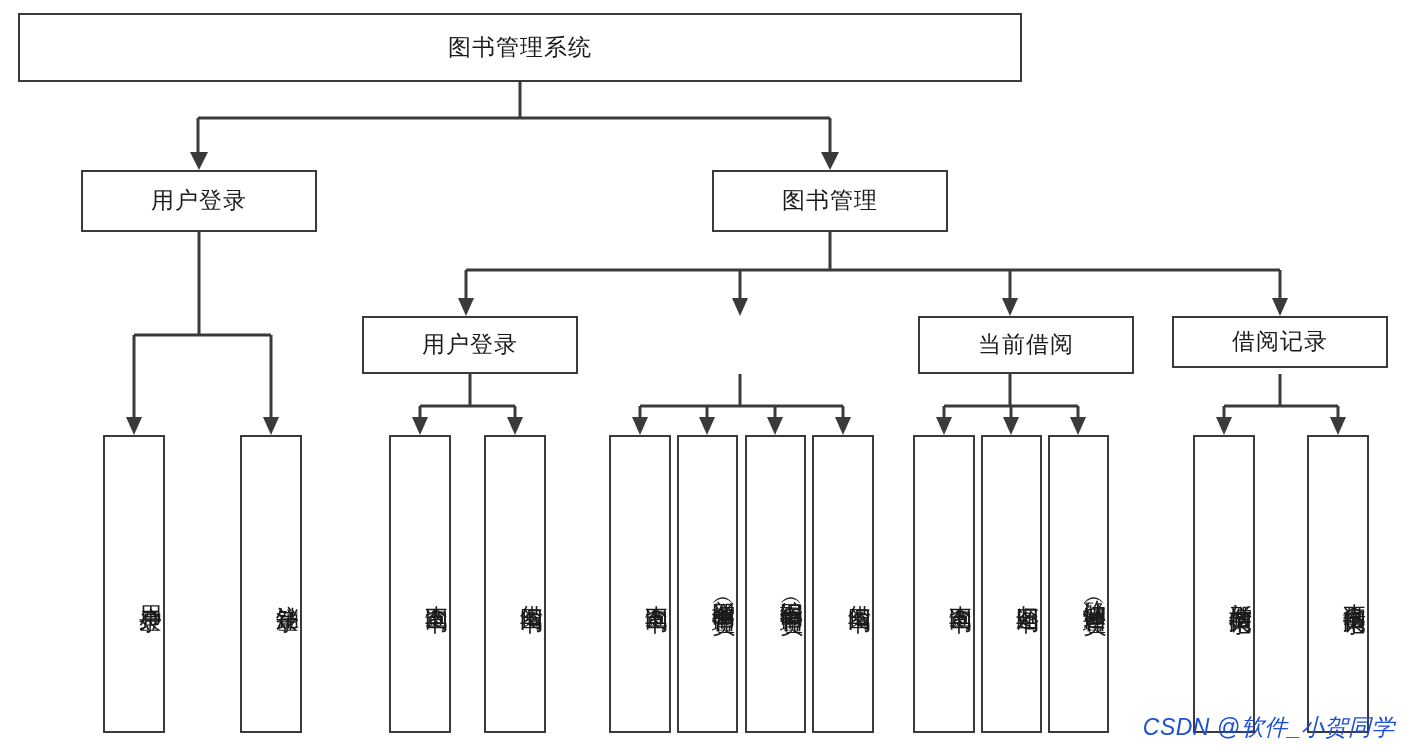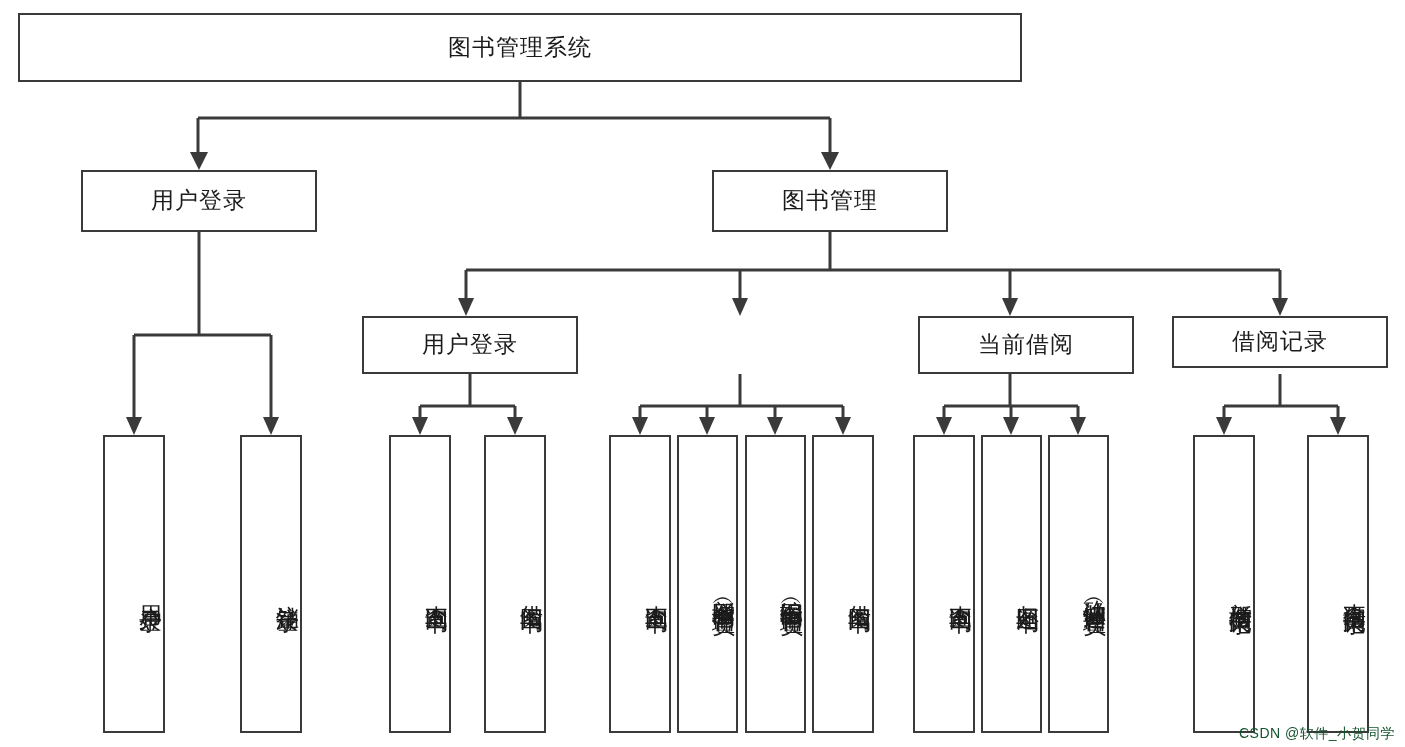--- a/index.html
+++ b/index.html
@@ -52,25 +52,26 @@
   }
   .node.vert .vtext {
     writing-mode: vertical-rl;
     text-orientation: upright;
     white-space: pre-line;
   }
   #watermark {
     position: absolute;
     right: 10px;
     bottom: 4px;
-    font-size: 14px;
-    color: #14532d;
+    font-size: 23px;
+    color: #1d4ed8;
     letter-spacing: 0.5px;
     white-space: nowrap;
     pointer-events: none;
+    font-style: italic;
   }
 </style>
 </head>
 <body>
 
 <div id="canvas">
 
   <svg id="wires" viewBox="0 0 1405 747" xmlns="http://www.w3.org/2000/svg">
     <g fill="none" stroke="#3a3a3a" stroke-width="3">
 

